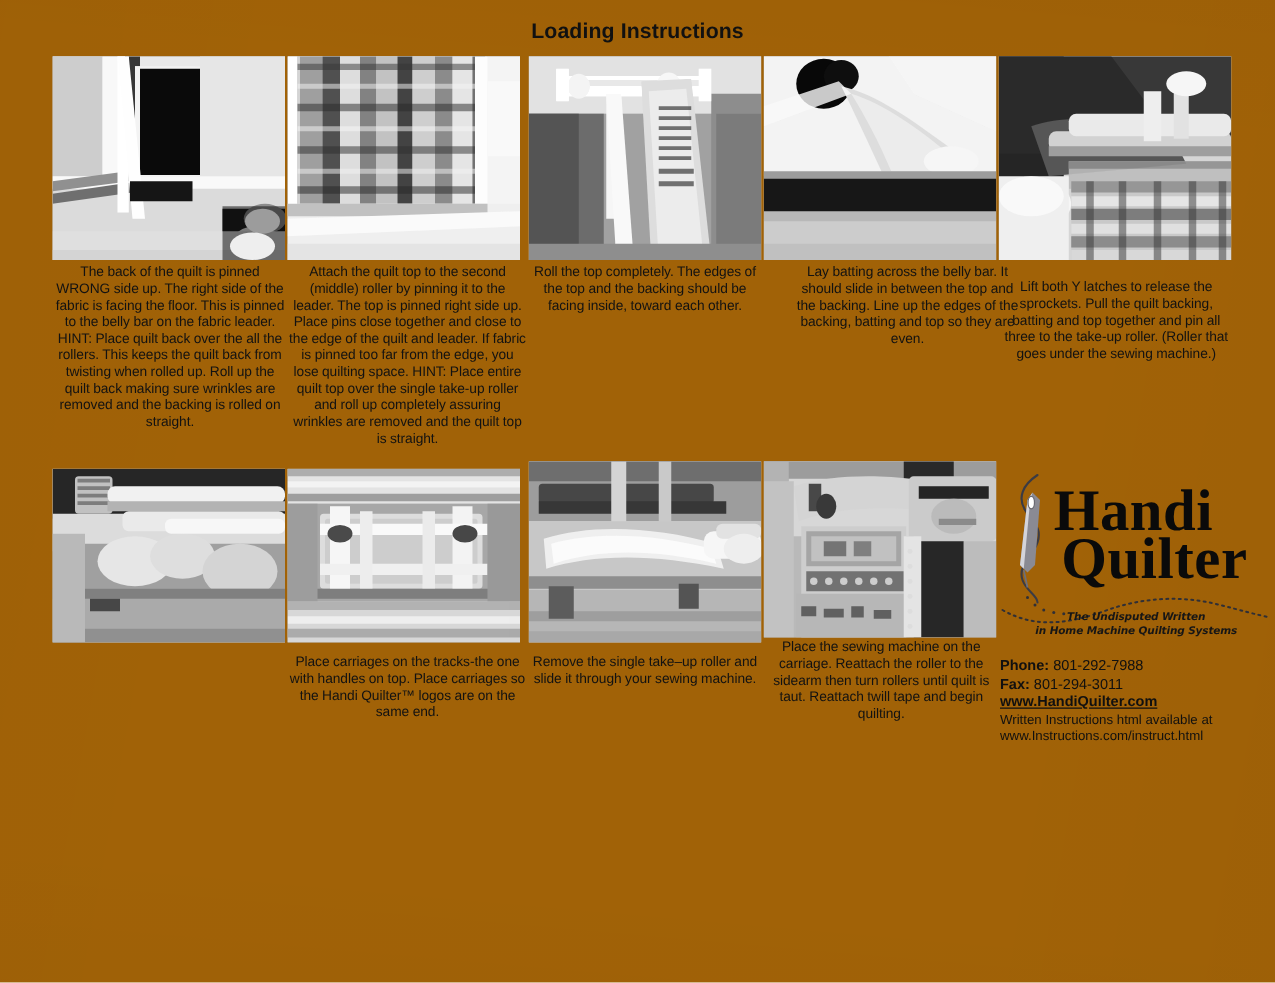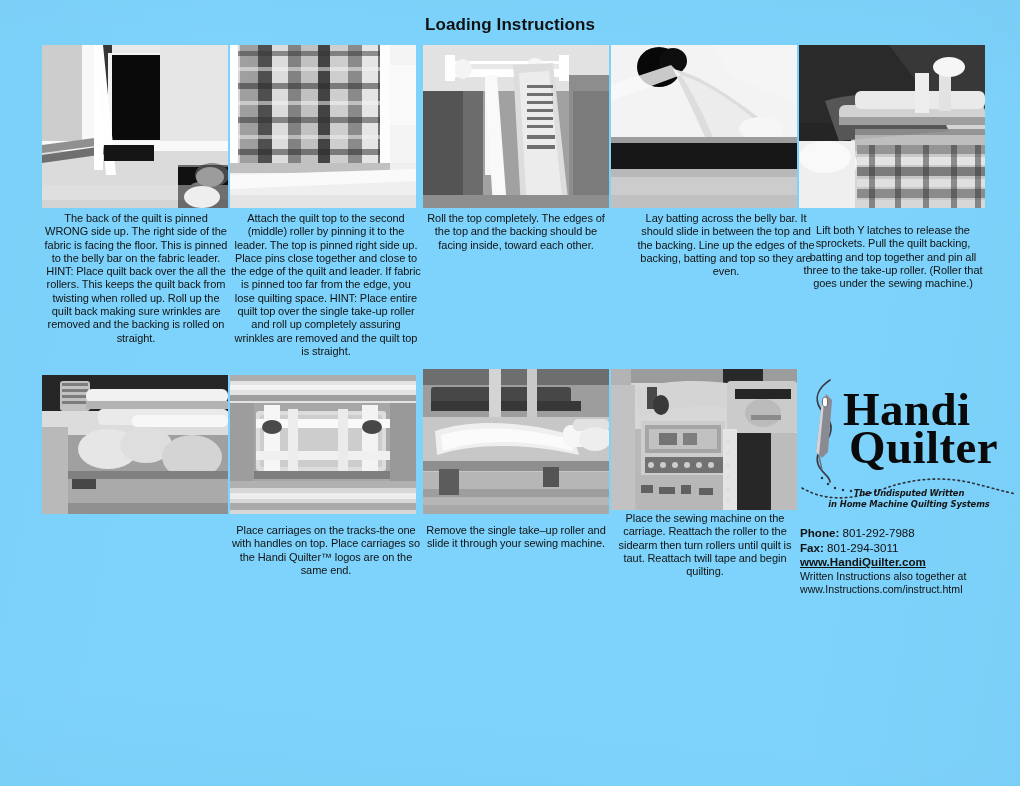--- a/index.html
+++ b/index.html
@@ -13,21 +13,21 @@
     position: relative;
     font-family: "Liberation Sans", sans-serif;
     color: #0d0d0d;
     overflow: hidden;
   }
   #page {
     position: absolute;
     left: 0; top: 0;
     width: 1020px;
     height: 786px;
-    background: #7dd3fc;
+    background: #a16207;
   }
   
   #paper-tone {
     position: absolute;
     left: 0; top: 0; width: 1020px; height: 786px;
     background:
       linear-gradient(100deg, rgba(0,0,0,0.014) 0%, rgba(0,0,0,0) 22%, rgba(0,0,0,0) 78%, rgba(0,0,0,0.02) 100%),
       linear-gradient(185deg, rgba(0,0,0,0.02) 0%, rgba(0,0,0,0) 14%, rgba(0,0,0,0) 86%, rgba(0,0,0,0.015) 100%);
     pointer-events: none;
   }
@@ -479,18 +479,18 @@
     <div class="contact">
       <div>
         <span class="bold">Phone:</span>
         <span>801-292-7988</span>
       </div>
       <div>
         <span class="bold">Fax:</span>
         <span>801-294-3011</span>
       </div>
       <span class="url-main">www.HandiQuilter.com</span>
-      <span class="small">Written Instructions also together at</span>
+      <span class="small">Written Instructions html available at</span>
       <span class="small">www.Instructions.com/instruct.html</span>
     </div>
   </div>
 
 </div>
 
 </body></html>

